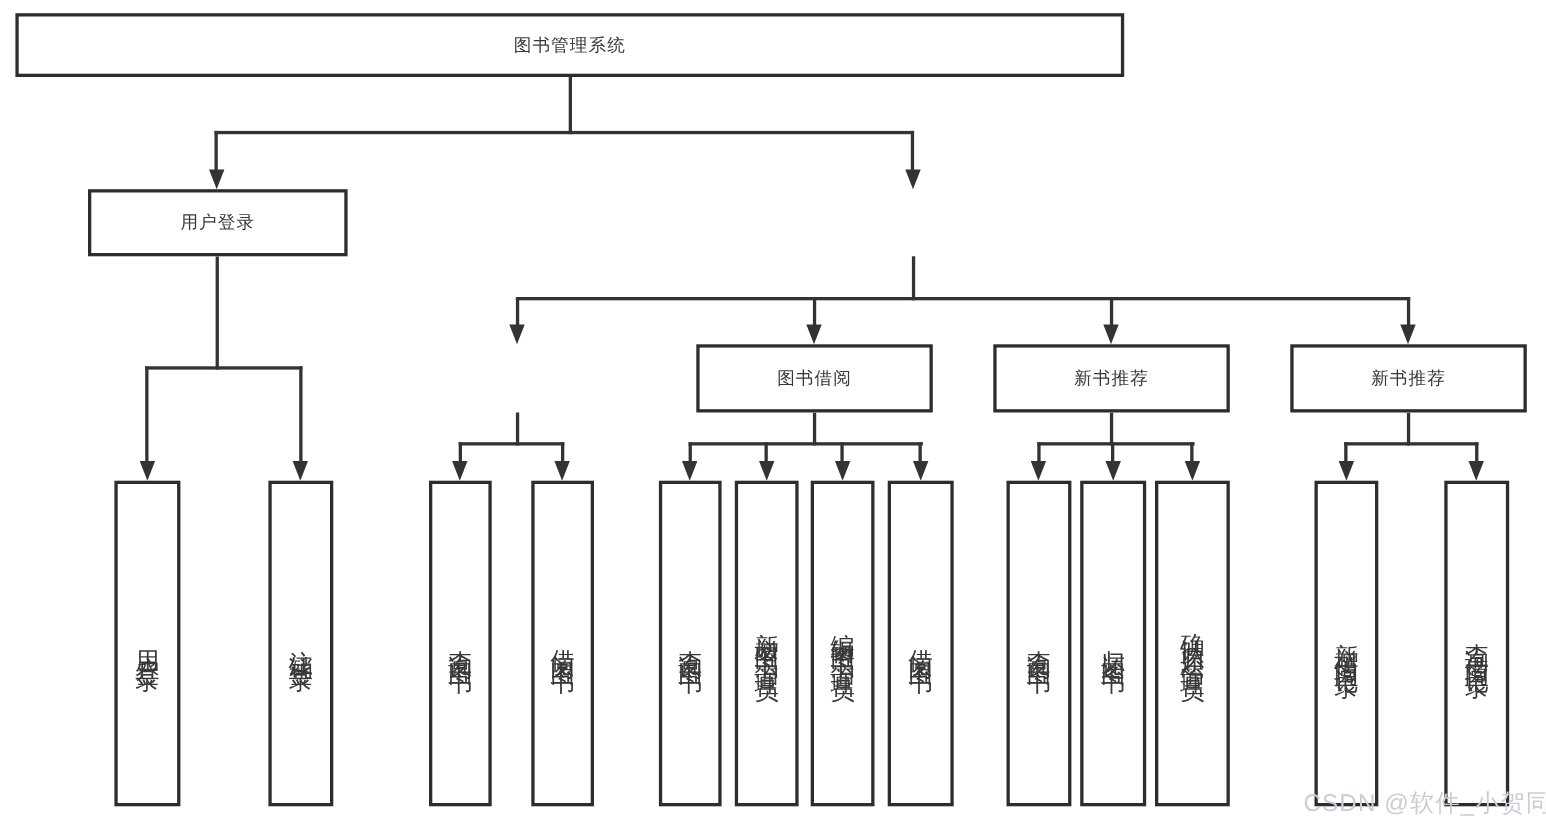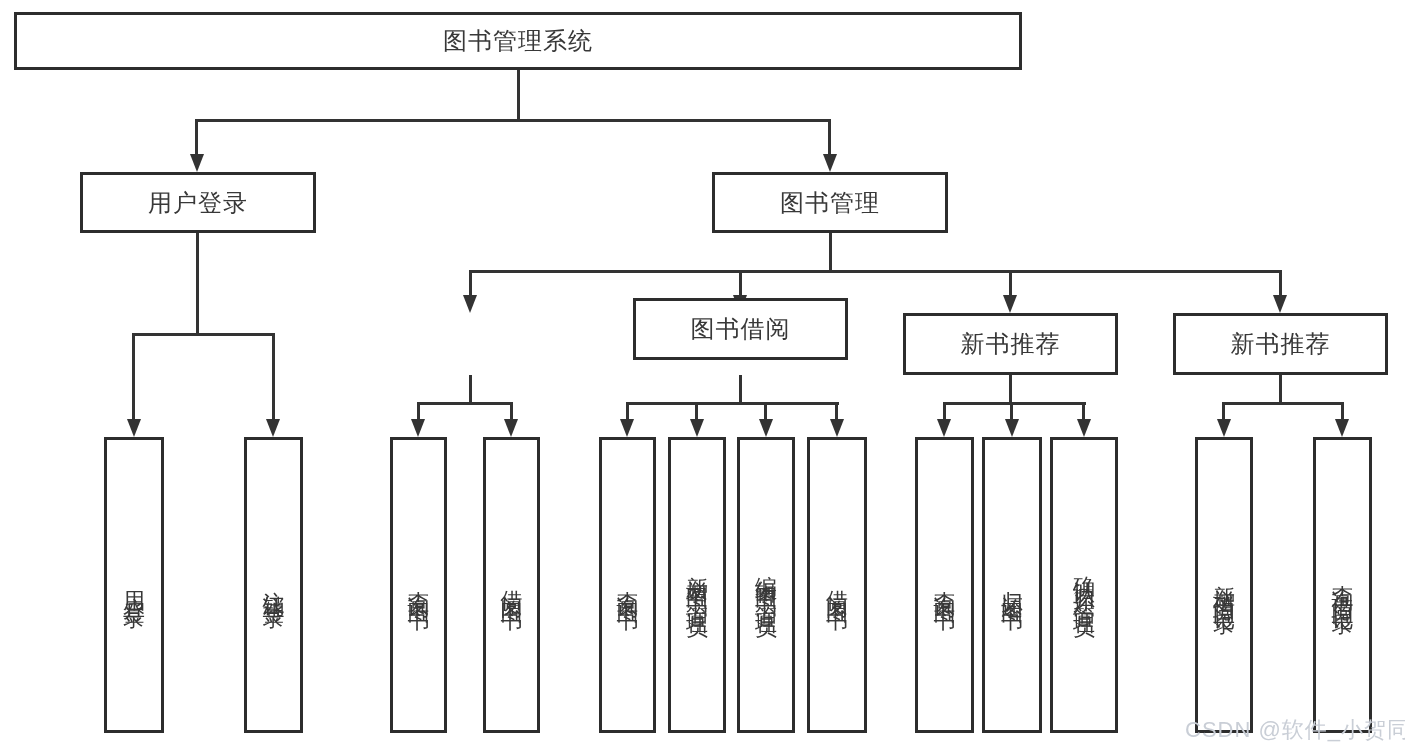--- a/index.html
+++ b/index.html
@@ -14,21 +14,21 @@
     position:absolute;
     box-sizing:border-box;
     border:3px solid #2d2d2d;
     background:#ffffff;
     display:flex;
     align-items:center;
     justify-content:center;
     color:#383838;
   }
   .hlabel{
-    font-size:24px;
+    font-size:16px;
     letter-spacing:1px;
     white-space:nowrap;
   }
   .vtext{
     writing-mode:vertical-rl;
     text-orientation:mixed;
     font-size:22px;
     letter-spacing:6px;
     line-height:1;
   }
@@ -127,25 +127,22 @@
     <div class="ar" style="left:1335px;top:419px"></div>
   </div>
 
   <div class="node" style="left:14px;top:12px;width:1008px;height:58px">
     <span class="hlabel">图书管理系统</span>
   </div>
 
   <div class="node" style="left:80px;top:172px;width:236px;height:61px">
     <span class="hlabel">用户登录</span>
   </div>
-  <div class="node" style="left:712px;top:172px;width:236px;height:61px">
-    <span class="hlabel">图书管理</span>
-  </div>
 
-  <div class="node" style="left:633px;top:298px;width:215px;height:62px">
+  <div class="node" style="left:633px;top:313px;width:215px;height:62px">
     <span class="hlabel">图书借阅</span>
   </div>
   <div class="node" style="left:903px;top:313px;width:215px;height:62px">
     <span class="hlabel">新书推荐</span>
   </div>
   <div class="node" style="left:1173px;top:313px;width:215px;height:62px">
     <span class="hlabel">新书推荐</span>
   </div>
 
   <div class="node" style="left:104px;top:437px;width:60px;height:296px">

